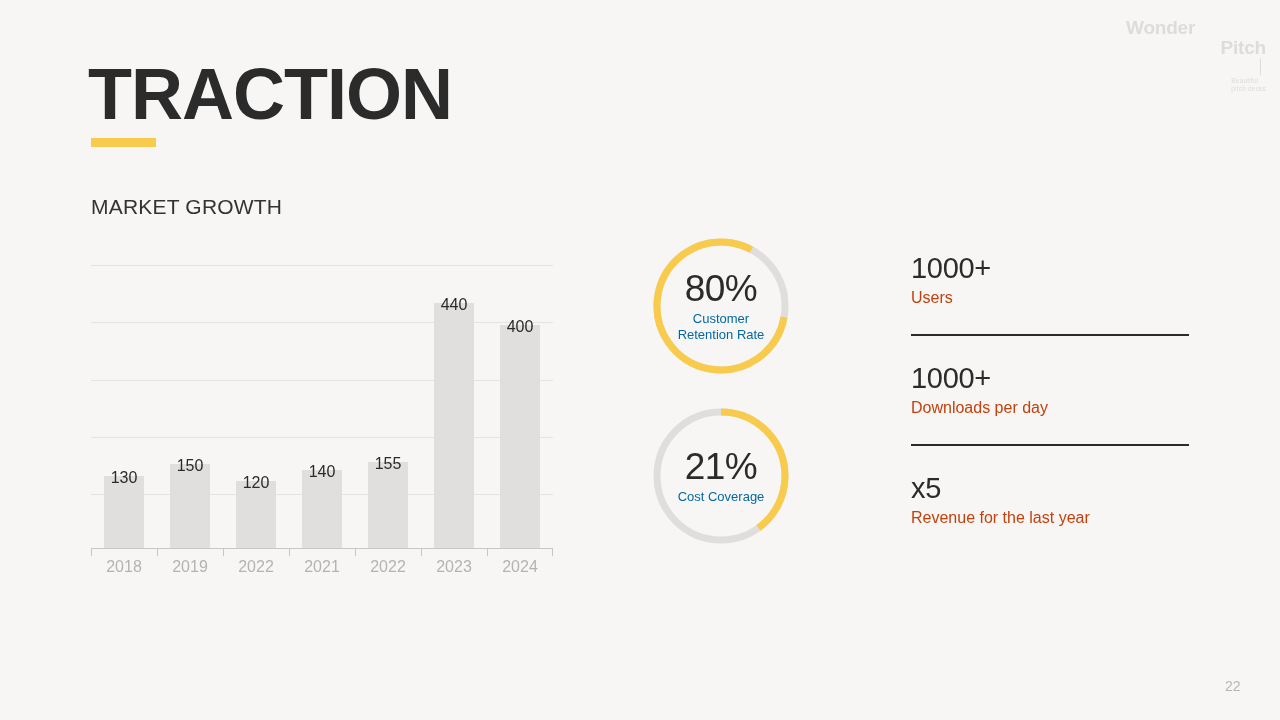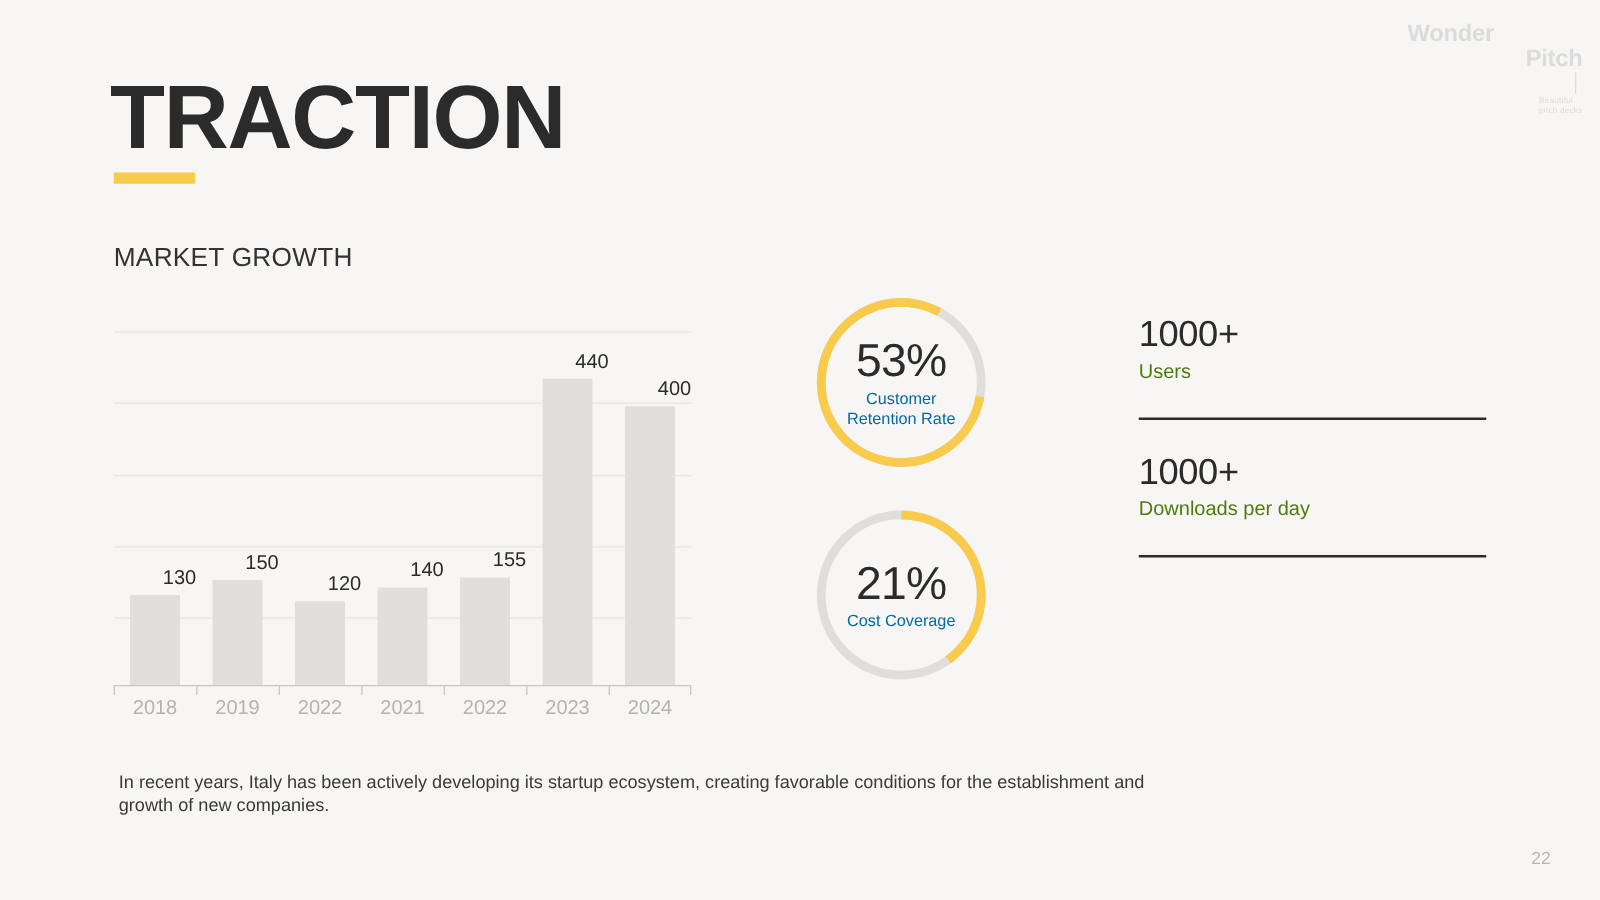--- a/index.html
+++ b/index.html
@@ -122,23 +122,24 @@
   .bar {
     position: absolute;
     bottom: 0;
     left: 13px;
     width: 40px;
     background: #E0DFDE;
   }
   .bar-value {
     position: absolute;
     width: 66px;
-    text-align: right;
+    text-align: center;
     font-size: 16px;
     color: #2B2B2B;
+    margin-top: 15px;
   }
   #axis-line {
     position: absolute;
     left: 0;
     top: 290px;
     width: 462px;
     height: 1px;
     background: #C9C7C5;
   }
   .axis-tick {
@@ -201,21 +202,21 @@
   }
   .stat-block { position: relative; }
   .stat-value {
     font-size: 29px;
     color: #2B2B2B;
     line-height: 32px;
     letter-spacing: -0.3px;
   }
   .stat-caption {
     font-size: 16px;
-    color: #4d7c0f;
+    color: #c2410c;
     line-height: 22px;
     margin-top: 3px;
   }
   .stat-divider {
     width: 278px;
     height: 2px;
     background: #2B2B2B;
     margin: 25px 0 26px 0;
   }
 
@@ -314,21 +315,21 @@
       <div class="axis-label" style="left: 396px;">2024</div>
       <div class="axis-tick" style="left: 461px;"></div>
     </div>
 
   <div class="donut" id="donut-0">
       <svg width="140" height="140">
         <circle cx="70" cy="70" r="64" fill="none" stroke="#DFDEDD" stroke-width="7"></circle>
         <circle cx="70" cy="70" r="64" fill="none" stroke="#F8CB4C" stroke-width="7" stroke-linecap="butt" stroke-dasharray="321.6990877275948 402.1238596594935" transform="rotate(10 70 70)"></circle>
       </svg>
       <div class="donut-center">
-        <div class="donut-pct">53%</div>
+        <div class="donut-pct">80%</div>
         <div class="donut-label">Customer Retention Rate</div>
       </div>
     </div>
   <div class="donut" id="donut-1">
       <svg width="140" height="140">
         <circle cx="70" cy="70" r="64" fill="none" stroke="#DFDEDD" stroke-width="7"></circle>
         <circle cx="70" cy="70" r="64" fill="none" stroke="#F8CB4C" stroke-width="7" stroke-linecap="butt" stroke-dasharray="160.8495438637974 402.1238596594935" transform="rotate(-90 70 70)"></circle>
       </svg>
       <div class="donut-center">
         <div class="donut-pct">21%</div>
@@ -340,19 +341,22 @@
       <div class="stat-block">
         <div class="stat-value">1000+</div>
         <div class="stat-caption">Users</div>
       </div>
       <div class="stat-divider"></div>
       <div class="stat-block">
         <div class="stat-value">1000+</div>
         <div class="stat-caption">Downloads per day</div>
       </div>
       <div class="stat-divider"></div>
-    </div>
-
-  <div id="footnote">In recent years, Italy has been actively developing its startup ecosystem, creating favorable conditions for the establishment and growth of new companies.</div>
+      <div class="stat-block">
+        <div class="stat-value">x5</div>
+        <div class="stat-caption">Revenue for the last year</div>
+      </div>
+    </div>
+
 
   <div id="page-number">22</div>
 
 </div>
 
 </body></html>

